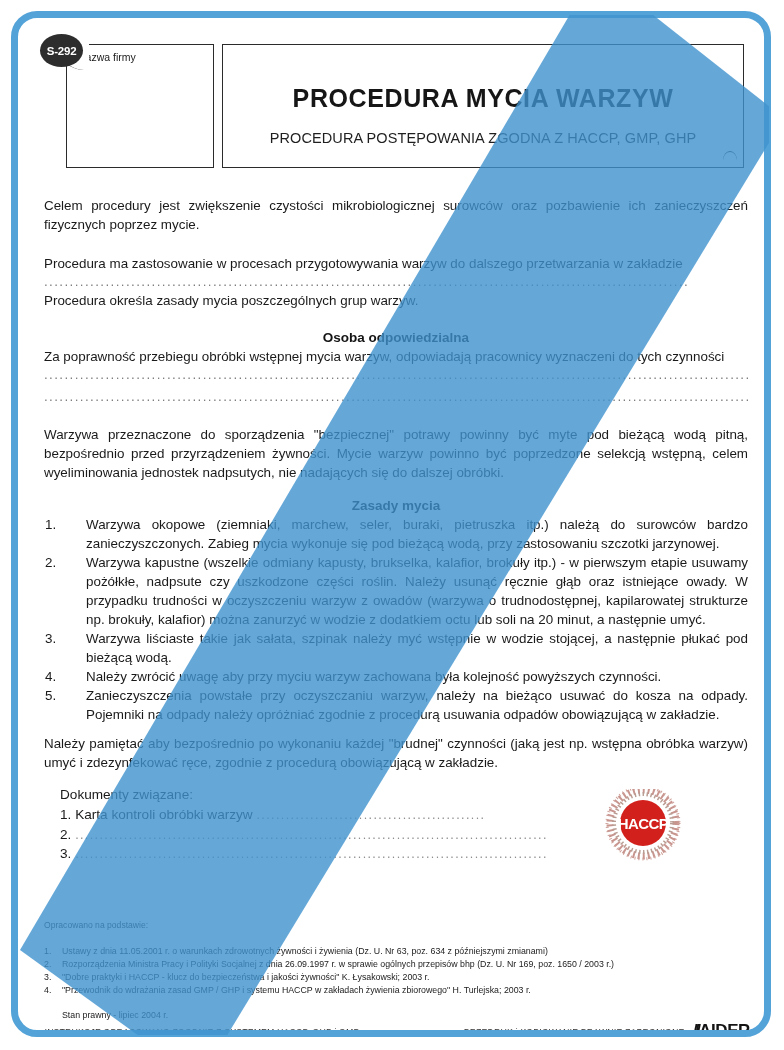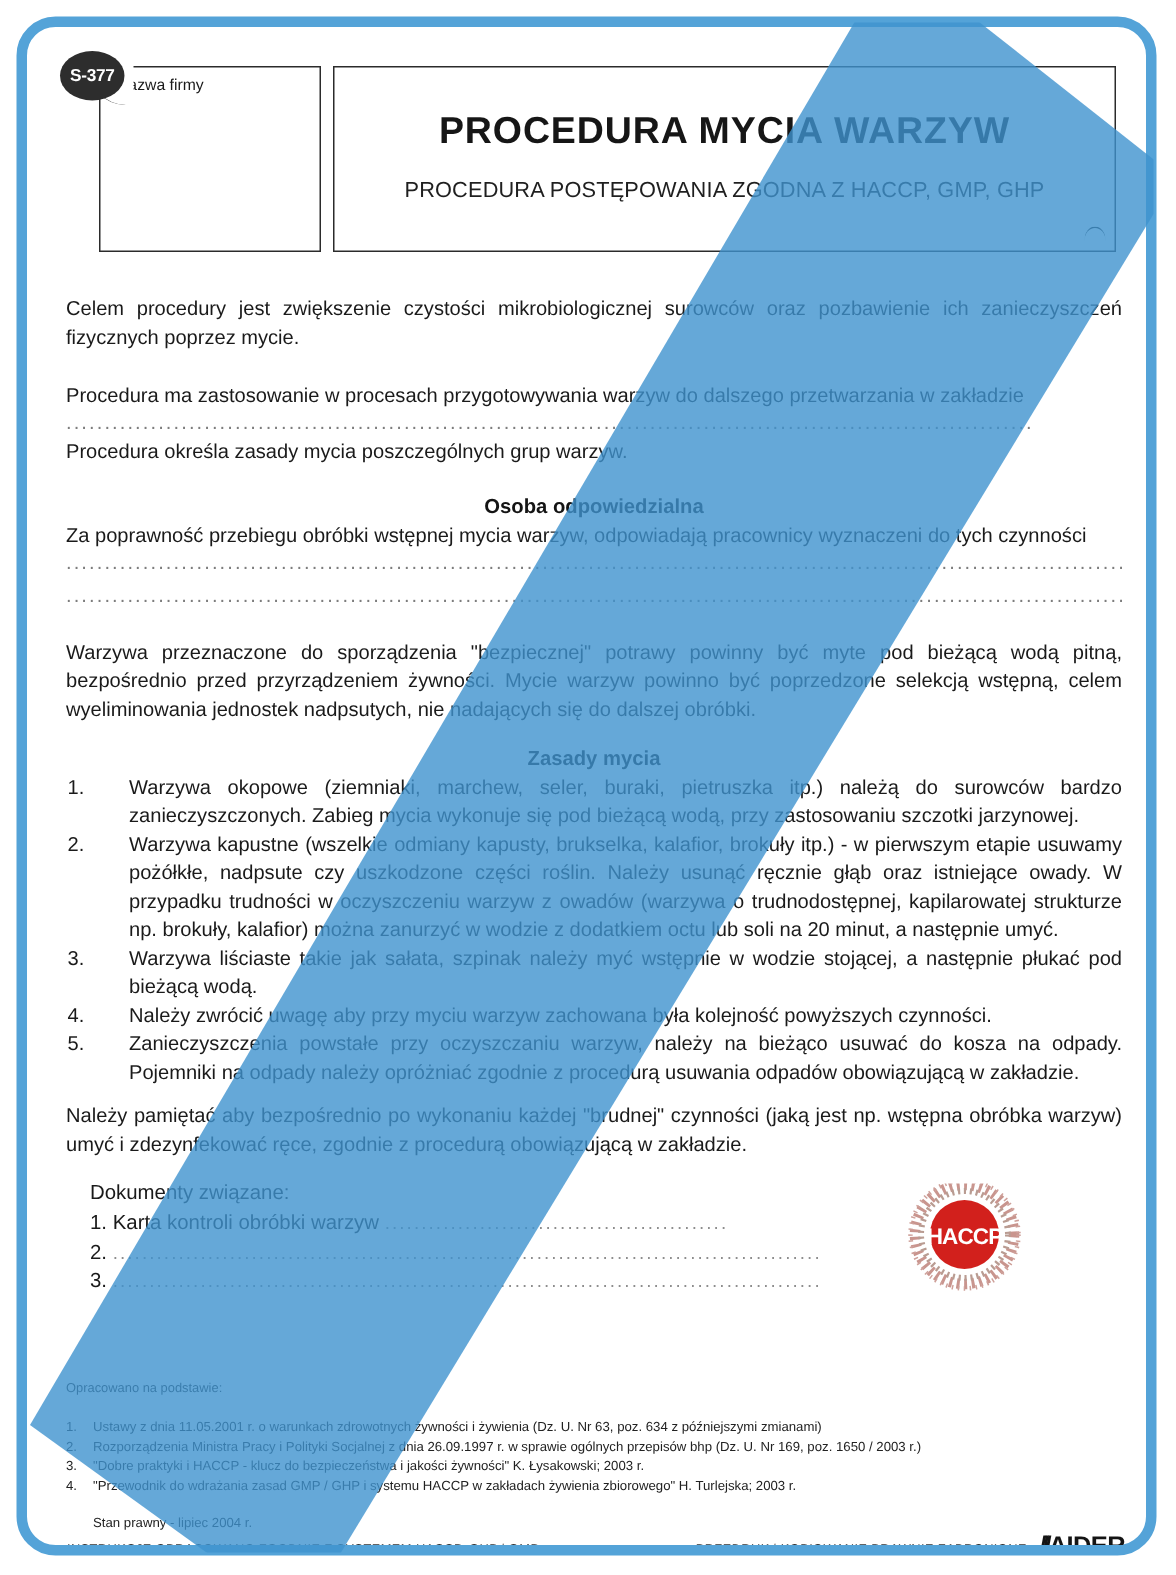--- a/index.html
+++ b/index.html
@@ -106,21 +106,21 @@
     position: absolute;
     left: 178px;
     top: 0px;
     width: 522px;
     height: 124px;
     border: 1.4px solid #2b2b2b;
     box-sizing: border-box;
     text-align: center;
   }
   #doc-title {
-    margin-top: 28px;
+    margin-top: 39px;
     font-size: 25px;
     font-weight: bold;
     letter-spacing: 0.6px;
     color: #161616;
   }
   #doc-subtitle {
     margin-top: 17px;
     font-size: 14.5px;
     color: #1f1f1f;
     letter-spacing: 0.1px;
@@ -307,21 +307,21 @@
 <body>
 
 <div id="doc-frame"></div>
 
 <div id="page-surface">
 
   <div id="header-row">
 
     <div id="company-box"></div>
     <div id="badge-notch"></div>
-    <div id="badge-s203">S-377</div>
+    <div id="badge-s203">S-292</div>
     <div id="company-label">Nazwa firmy</div>
 
     <div id="title-box">
       <div id="doc-title">PROCEDURA MYCIA WARZYW</div>
       <div id="doc-subtitle">PROCEDURA POSTĘPOWANIA ZGODNA Z HACCP, GMP, GHP</div>
       <div id="title-corner"></div>
     </div>
   </div>
 
   <div id="body-content">

